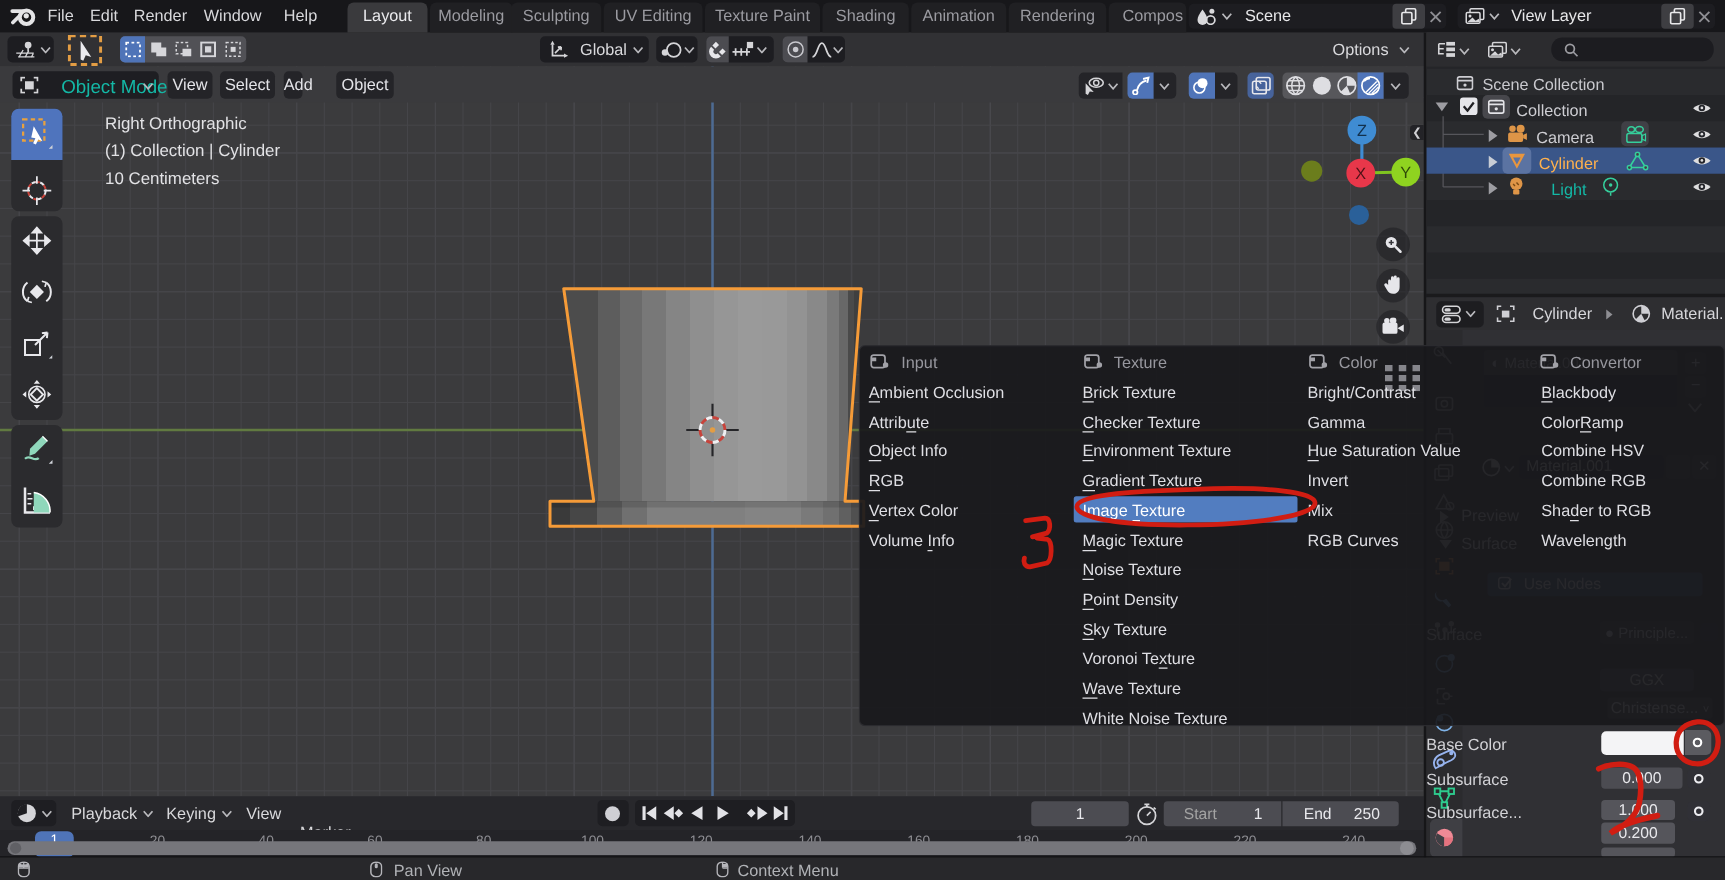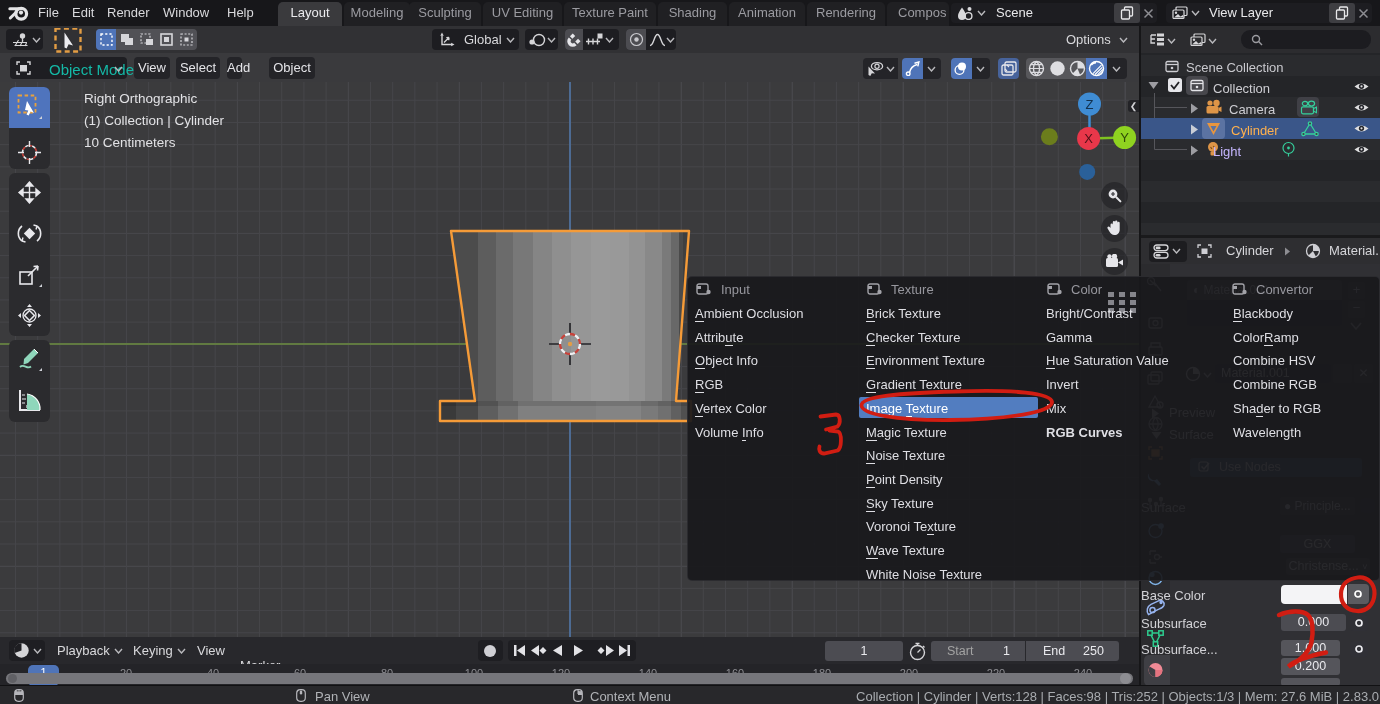--- a/index.html
+++ b/index.html
@@ -516,21 +516,21 @@
   </svg>
 
   <svg class="abs" style="left:49px;top:92px;" width="9" height="11" viewBox="0 0 9 11">
         <path d="M1 0.5 L8 5.5 L1 10.5 Z" fill="#9d9da2"></path>
       </svg>
   <svg class="abs" style="left:64px;top:88px;" width="16" height="16" viewBox="0 0 16 16">
     <circle cx="8" cy="6" r="5" fill="#de9547"></circle>
     <rect x="5.5" y="10.5" width="5" height="4" rx="1" fill="#de9547"></rect>
     <path d="M5.5 6.2 L7 7.8 M8.2 5 L10 7" stroke="#7a4a14" stroke-width="1.1"></path>
   </svg>
-  <div class="abs txt" style="left:72px;top:91px;color:#c4b5fd;">Light</div>
+  <div class="abs txt" style="left:100px;top:91px;color:#14b8a6;">Light</div>
   <svg class="abs" style="left:139px;top:88px;" width="17" height="17" viewBox="0 0 17 17">
     <circle cx="8.5" cy="7" r="5.5" fill="none" stroke="#35cf9c" stroke-width="1.2"></circle>
     <circle cx="8.5" cy="7" r="1.4" fill="#35cf9c"></circle>
     <path d="M8.5 13 L8.5 15.5" stroke="#35cf9c" stroke-width="1.2"></path>
   </svg>
 
   <svg class="abs eye" style="left:212px;top:26px;">
         <use href="#eyeico"></use>
       </svg>
   <svg class="abs eye" style="left:212px;top:47px;">
@@ -791,21 +791,20 @@
     <rect x="0.7" y="0.7" width="8.6" height="11.6" rx="3.5" fill="none" stroke="#b5b5ba" stroke-width="1.2"></rect>
     <rect x="3.8" y="1.5" width="2.4" height="4" rx="1.2" fill="#b5b5ba"></rect>
   </svg>
   <div class="abs" style="left:315px;top:3px;font-size:13px;color:#b0b2b6;">Pan View</div>
   <svg class="abs" style="left:573px;top:3px;" width="10" height="13" viewBox="0 0 10 13">
     <rect x="0.7" y="0.7" width="8.6" height="11.6" rx="3.5" fill="none" stroke="#b5b5ba" stroke-width="1.2"></rect>
     <path d="M5 1 L5 5 M5 5.5 L9 5.5" stroke="#b5b5ba" stroke-width="1"></path>
     <path d="M5 1.5 Q7 3 9 1.5 L9 5 L5 5 Z" fill="#b5b5ba"></path>
   </svg>
   <div class="abs" style="left:590px;top:3px;font-size:13px;color:#b0b2b6;">Context Menu</div>
-  <div class="abs" style="right:1px;top:3px;font-size:13px;color:#a9acb0;">Collection | Cylinder | Verts:128 | Faces:98 | Tris:252 | Objects:1/3 | Mem: 27.6 MiB | 2.83.0</div>
 </div>
 
 <div class="abs" style="left:1139px;top:26px;width:2px;height:660px;background:#161618;"></div>
 <div class="abs" style="left:0;top:685px;width:1380px;height:1px;background:#111113;"></div>
 
 <div class="abs" id="menus" style="left:0;top:4px;width:1380px;height:704px;pointer-events:none;">
   <div class="abs" style="left:687px;top:272px;width:693px;height:305px;background:rgba(25,25,28,0.93);border:1px solid rgba(55,55,60,0.6);border-radius:5px;"></div>
   <svg class="abs" style="left:696px;top:279px;" width="15" height="13" viewBox="0 0 15 13">
         <rect x="1" y="1" width="11" height="10" rx="2" fill="none" stroke="#a2a2a8" stroke-width="1.4"></rect>
         <rect x="1" y="3" width="4" height="3" fill="#a2a2a8"></rect>
@@ -863,21 +862,21 @@
   <div class="mitem" style="left:866px;top:491.6px;"><u>S</u>ky Texture</div>
   <div class="mitem" style="left:866px;top:515.3px;">Voronoi Te<u>x</u>ture</div>
   <div class="mitem" style="left:866px;top:539px;"><u>W</u>ave Texture</div>
   <div class="mitem" style="left:866px;top:562.7px;">White Noise Texture</div>
 
   <div class="mitem" style="left:1046px;top:302px;">Bright/Contrast</div>
   <div class="mitem" style="left:1046px;top:325.7px;">Gamma</div>
   <div class="mitem" style="left:1046px;top:349.4px;"><u>H</u>ue Saturation Value</div>
   <div class="mitem" style="left:1046px;top:373.1px;">Invert</div>
   <div class="mitem" style="left:1046px;top:396.8px;">Mix</div>
-  <div class="mitem" style="left:1046px;top:420.5px;font-weight:bold;">RGB Curves</div>
+  <div class="mitem" style="left:1046px;top:420.5px;">RGB Curves</div>
 
   <div class="mitem" style="left:1233px;top:302px;"><u>B</u>lackbody</div>
   <div class="mitem" style="left:1233px;top:325.7px;">Color<u>R</u>amp</div>
   <div class="mitem" style="left:1233px;top:349.4px;">Combine HSV</div>
   <div class="mitem" style="left:1233px;top:373.1px;">Combine RGB</div>
   <div class="mitem" style="left:1233px;top:396.8px;">Sha<u>d</u>er to RGB</div>
   <div class="mitem" style="left:1233px;top:420.5px;">Wavelength</div>
 </div>
 
 <div class="abs" id="anno" style="left:0;top:0;width:1380px;height:704px;pointer-events:none;">

